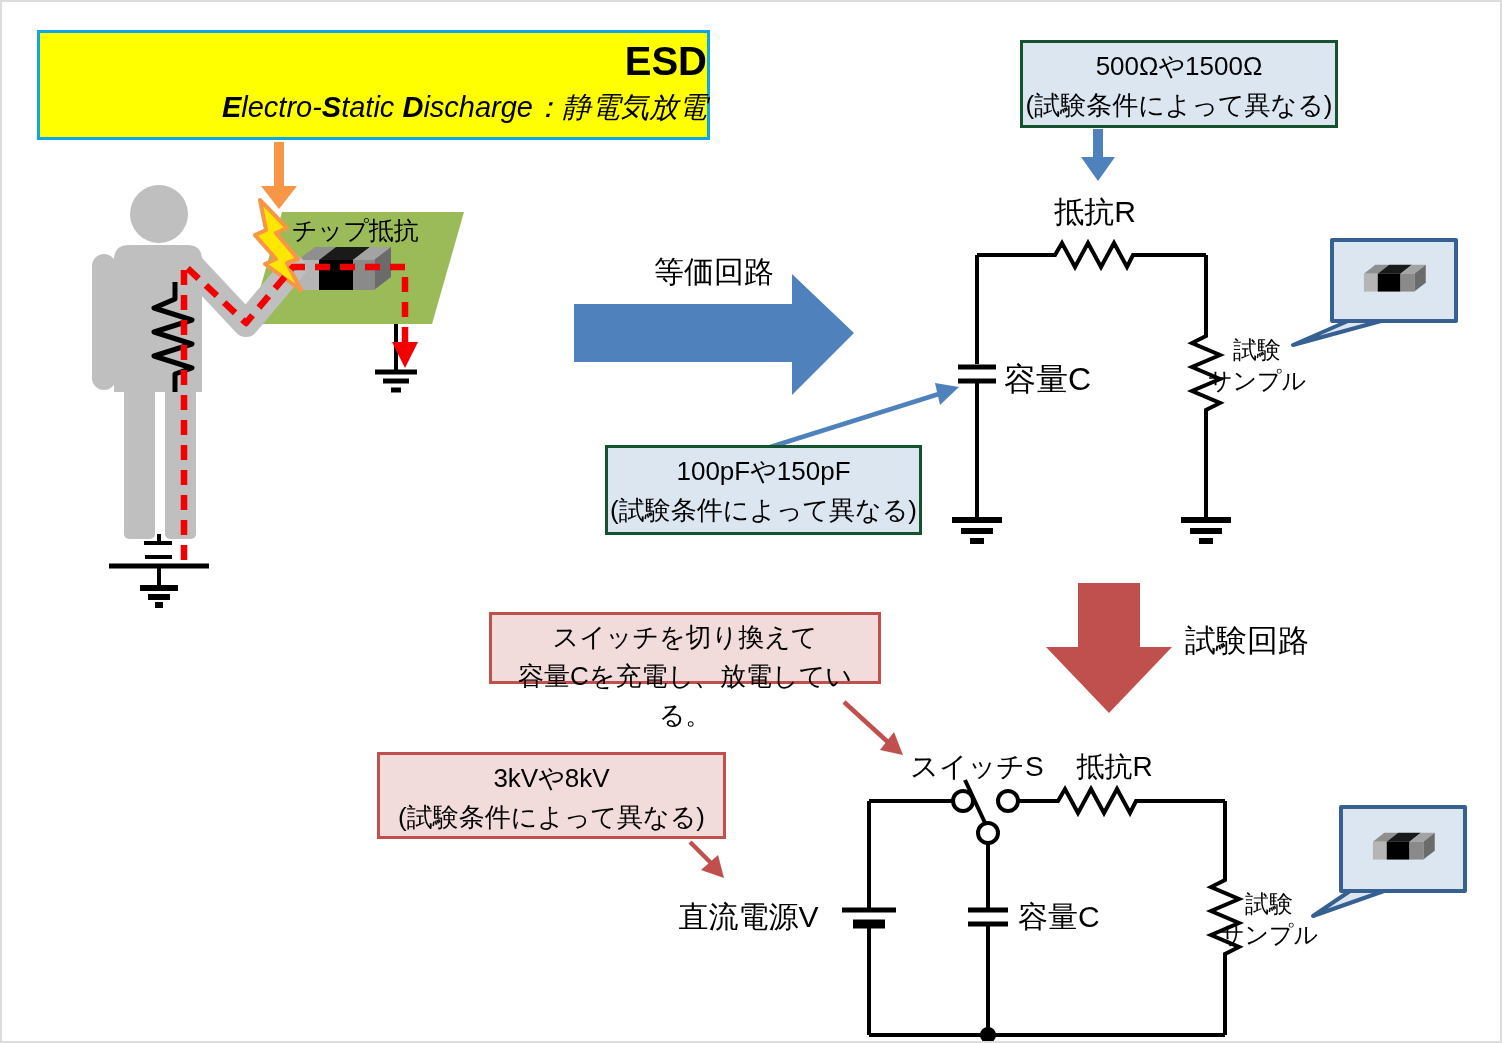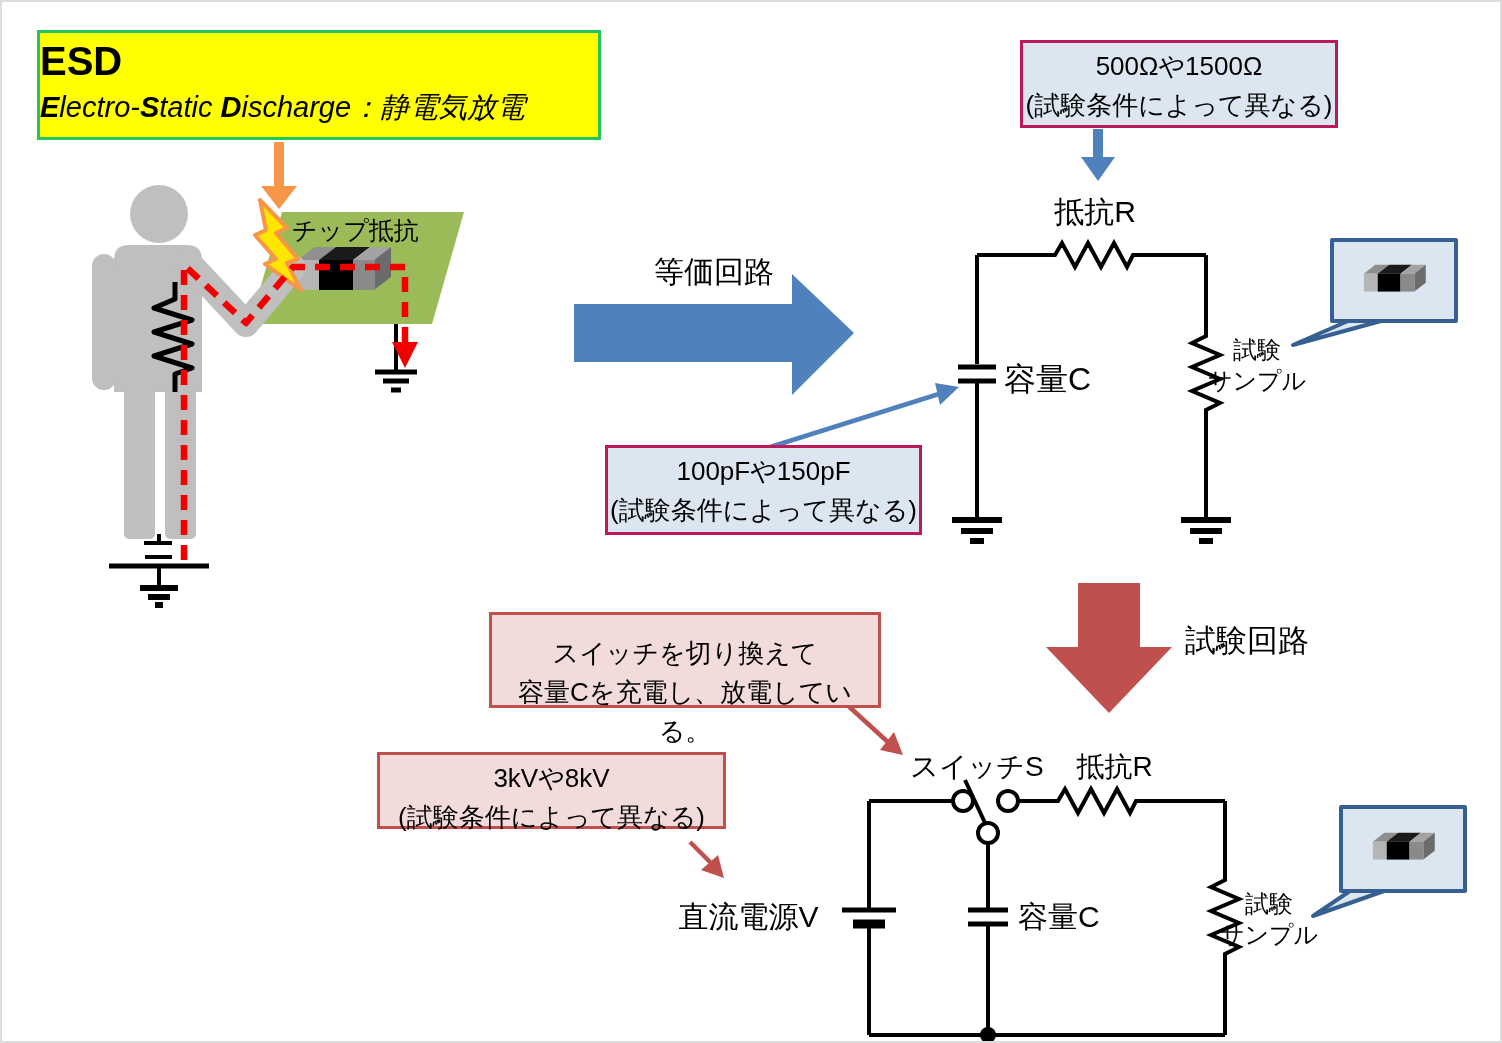--- a/index.html
+++ b/index.html
@@ -6,26 +6,26 @@
   .canvas{
     position:relative;width:1502px;height:1043px;background:#ffffff;
     border:2px solid #dcdcdc;box-sizing:border-box;overflow:hidden;
     font-family:"Liberation Sans", sans-serif;color:#000;
   }
   .layer{position:absolute;left:0;top:0;}
   .lbl{position:absolute;color:#000;white-space:nowrap;z-index:3;}
   .center{text-align:center;}
   .bold{font-weight:400;}
   .box{position:absolute;z-index:3;text-align:center;box-sizing:border-box;}
-  .box-blue{background:#DCE6F1;border:3px solid #be185d;}
+  .box-blue{background:#DCE6F1;border:3px solid #14532d;}
   .box-pink{background:#F2DBDB;border:3px solid #C0504D;}
   .box .line{display:block;font-size:26px;line-height:39px;}
   .banner{
-    position:absolute;left:35px;top:28px;width:564px;height:110px;z-index:3;
-    background:#FFFF00;border:3px solid #22c55e;box-sizing:border-box;text-align:left;
+    position:absolute;left:35px;top:28px;width:673px;height:110px;z-index:3;
+    background:#FFFF00;border:3px solid #0ea5e9;box-sizing:border-box;text-align:right;
   }
   .banner-title{font-size:40px;font-weight:700;line-height:50px;margin-top:3px;}
   .banner-sub{font-size:29px;line-height:42px;font-style:italic;}
   .chipbox{
     position:absolute;z-index:3;background:#DCE6F1;border:4px solid #376092;
     border-radius:2px;box-sizing:border-box;display:flex;align-items:center;justify-content:center;
   }
 </style>
 </head>
 <body>
@@ -155,26 +155,26 @@
   <div class="box box-blue" style="left:1018px;top:38px;width:318px;height:88px;padding-top:4px;">
     <span class="line">500Ωや1500Ω</span>
     <span class="line">(試験条件によって異なる)</span>
   </div>
 
   <div class="box box-blue" style="left:603px;top:443px;width:317px;height:90px;padding-top:4px;">
     <span class="line">100pFや150pF</span>
     <span class="line">(試験条件によって異なる)</span>
   </div>
 
-  <div class="box box-pink" style="left:487px;top:610px;width:392px;height:96px;padding-top:19px;">
+  <div class="box box-pink" style="left:487px;top:610px;width:392px;height:72px;padding-top:3px;">
     <span class="line">スイッチを切り換えて</span>
     <span class="line">容量Cを充電し、放電している。</span>
   </div>
 
-  <div class="box box-pink" style="left:375px;top:750px;width:349px;height:77px;padding-top:4px;">
+  <div class="box box-pink" style="left:375px;top:750px;width:349px;height:87px;padding-top:4px;">
     <span class="line">3kVや8kV</span>
     <span class="line">(試験条件によって異なる)</span>
   </div>
 
   <div class="lbl center" style="left:1038px;top:190px;width:110px;font-size:30px;">抵抗R</div>
   <div class="lbl" style="left:1002px;top:356px;font-size:32px;">容量C</div>
   <div class="lbl bold center" style="left:1200px;top:332px;width:110px;font-size:24px;line-height:31px;">
     <span style="display:block;">試験</span>
     <span style="display:block;">サンプル</span>
   </div>

